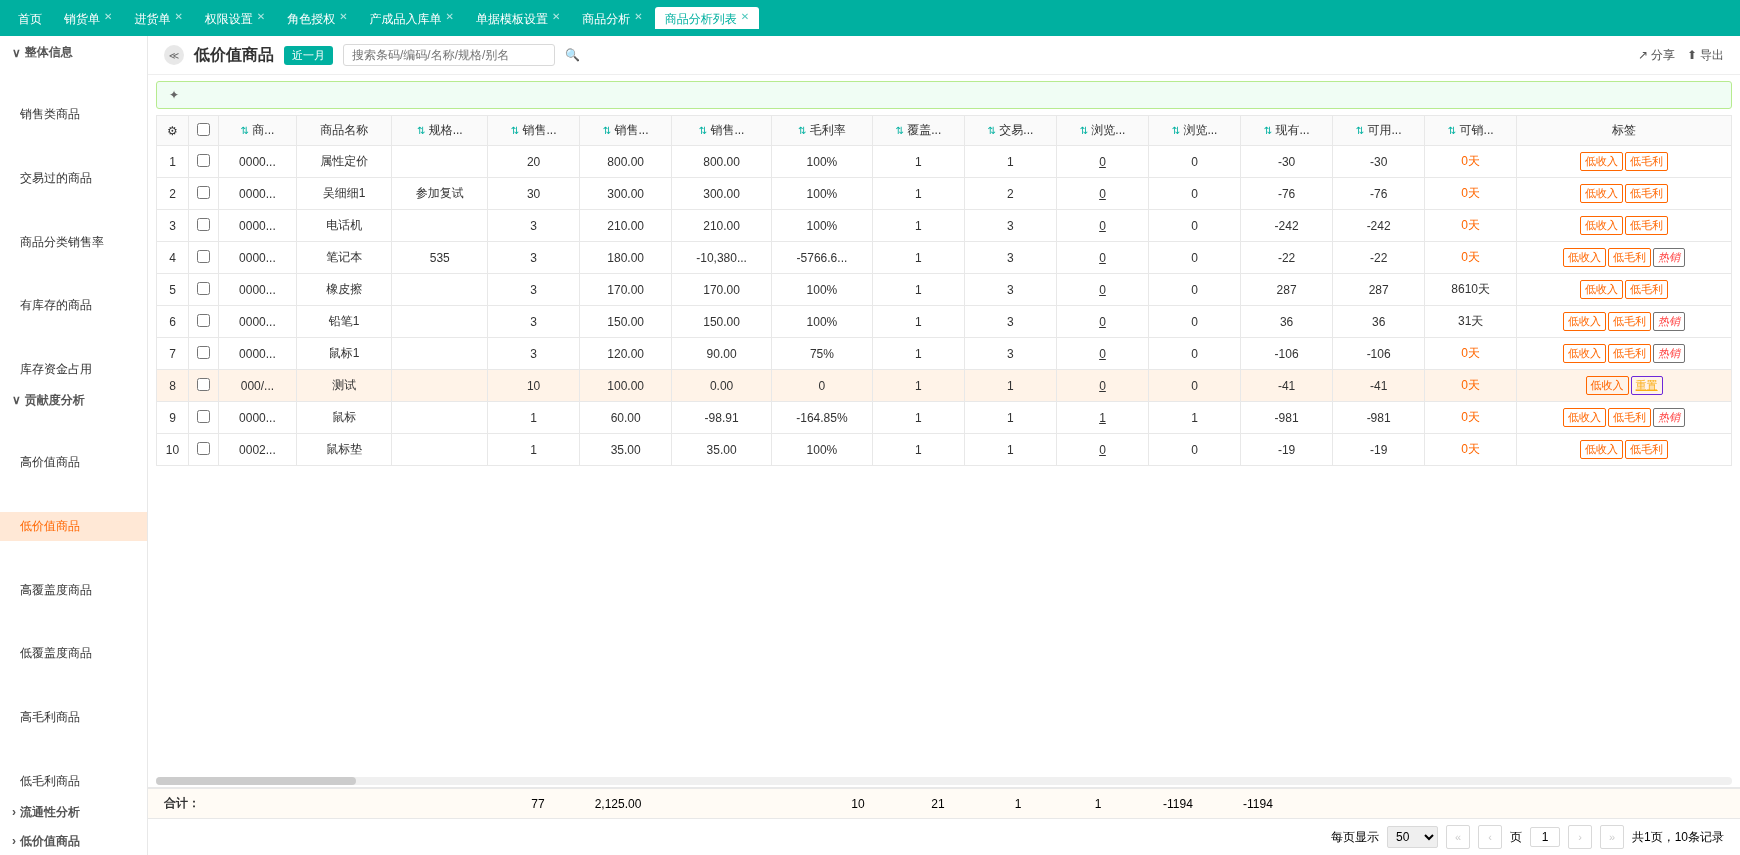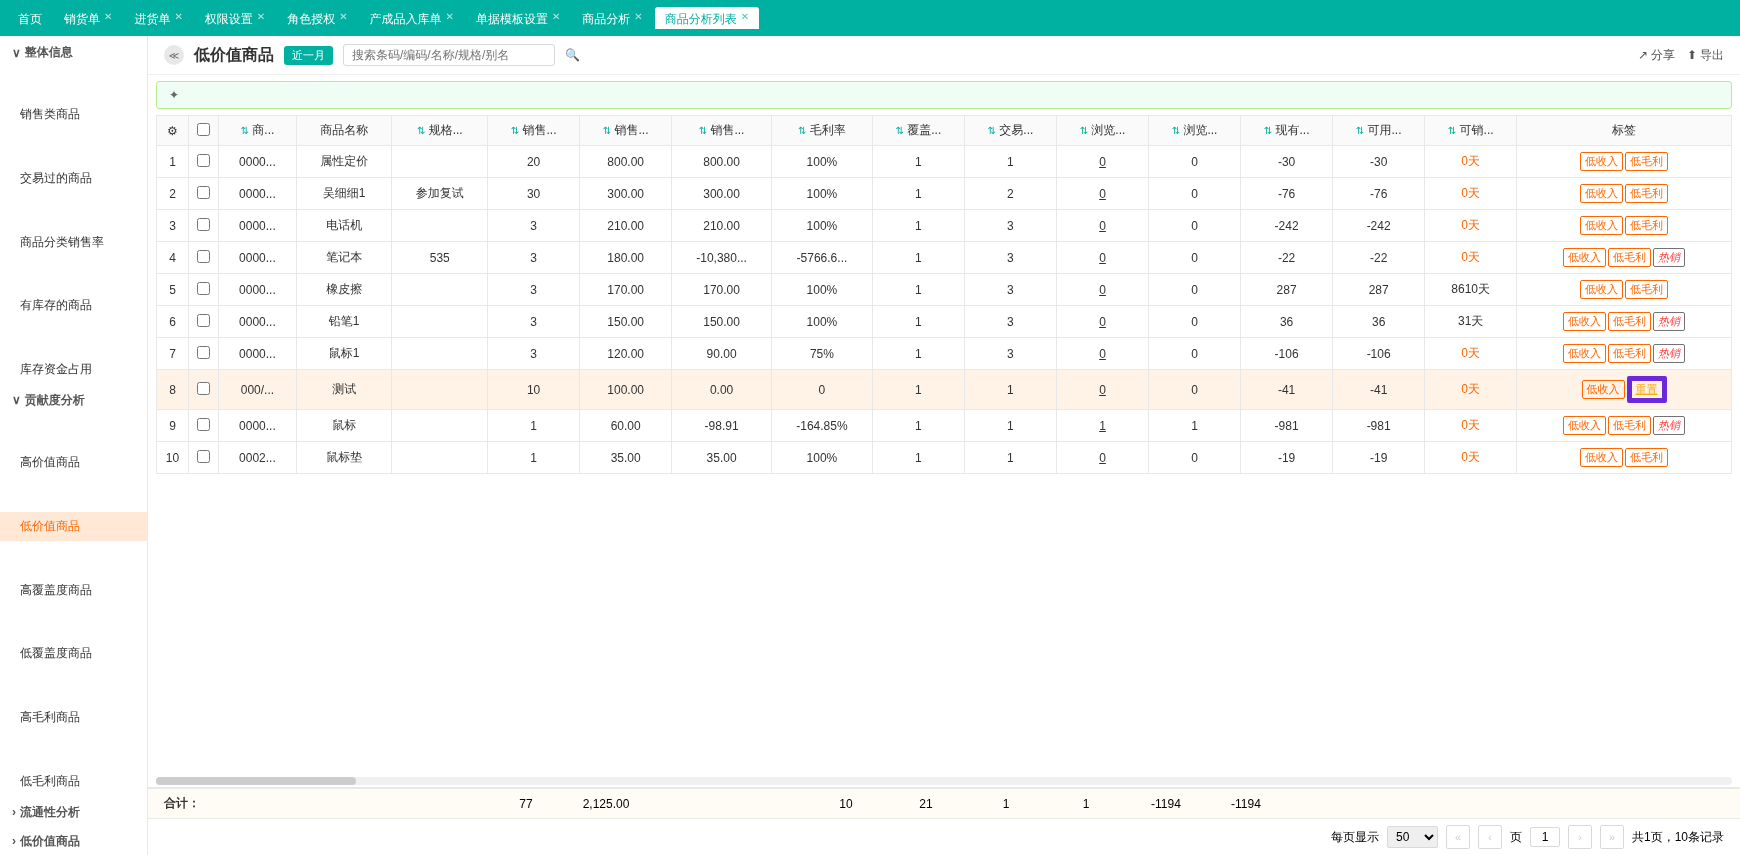--- a/index.html
+++ b/index.html
@@ -172,33 +172,33 @@
 
     .tag {
       display: inline-block;
       border-radius: 2px;
       padding: 1px 4px;
       font-size: 11px;
       margin: 1px;
     }
     .tag-orange { color: #ff6600; border: 1px solid #ff6600; }
     .tag-red { color: #ff4444; border: 1px solid #737373; font-style: italic; }
-    .tag-yellow { color: #faad14; border: 5px solid #6d28d9; text-decoration: underline; }
+    .tag-yellow { color: #faad14; border: 1px solid #6d28d9; text-decoration: underline; }
 
     .days-orange { color: #ff6600; }
     .link-underline { text-decoration: underline; color: #333; cursor: pointer; }
 
     
     .table-footer {
       background: #fffbf5;
       border-top: 2px solid #e8e8e8;
       padding: 6px 16px;
       display: flex;
       align-items: center;
-      gap: 0;
+      gap: 12px;
       flex-shrink: 0;
       font-size: 12px;
     }
     .footer-label { color: #333; font-weight: bold; min-width: 60px; }
     .footer-values {
       display: flex;
       gap: 0;
       flex: 1;
     }
     .footer-cell {

